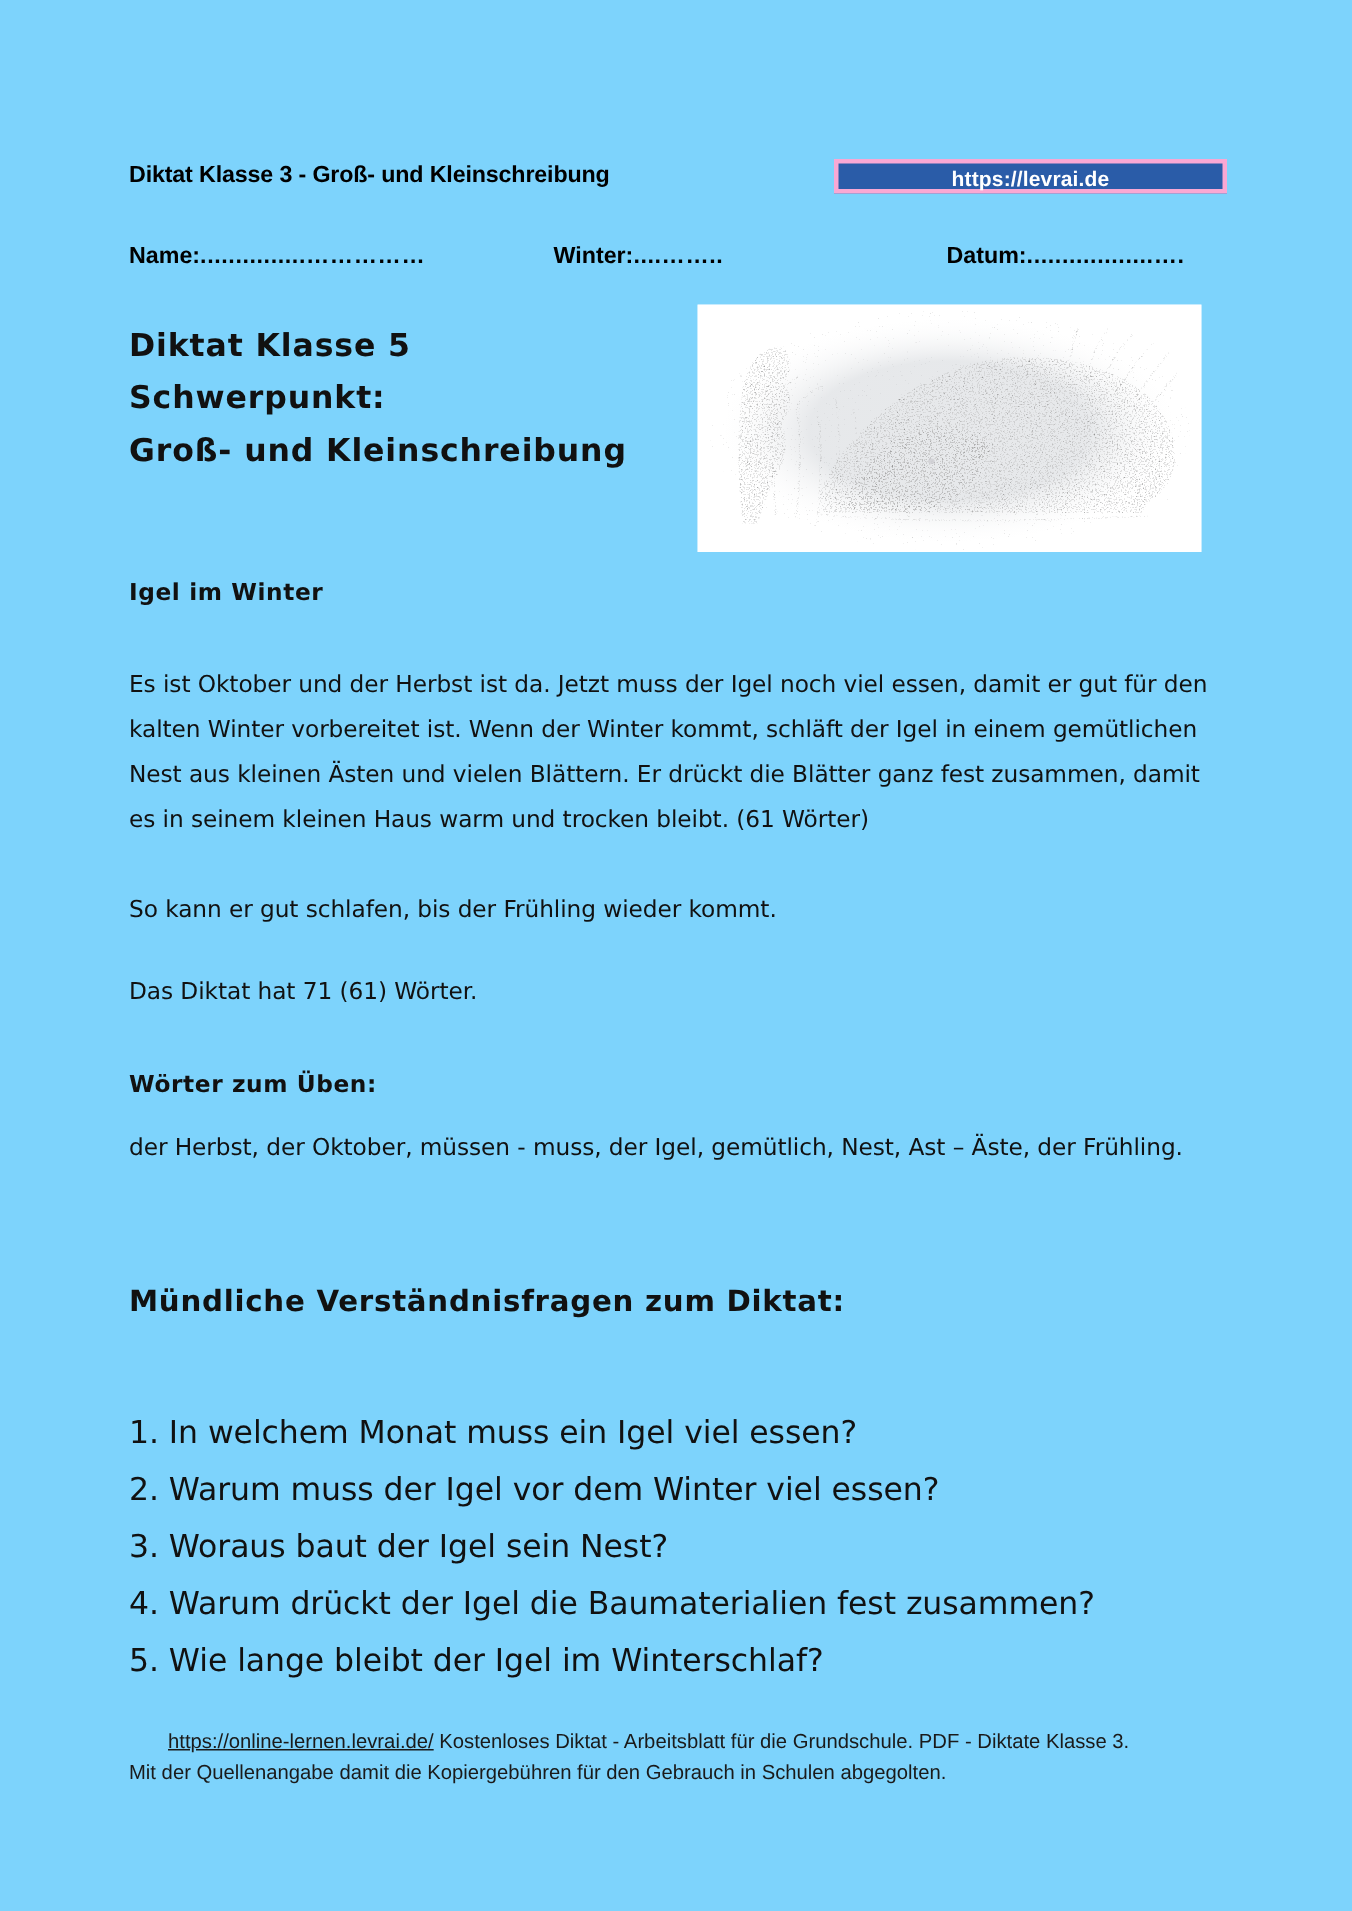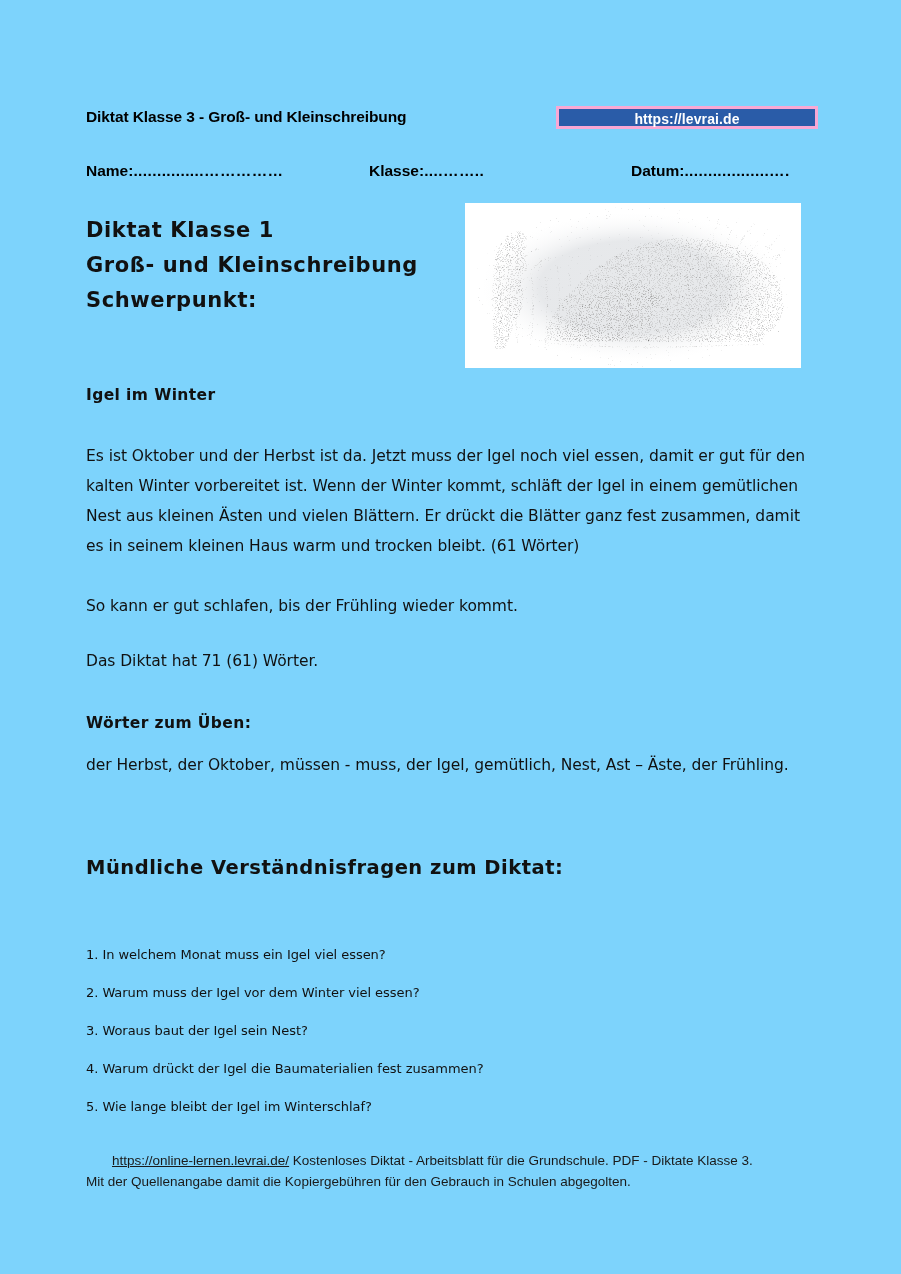--- a/index.html
+++ b/index.html
@@ -151,21 +151,21 @@
   }
 
   .questions {
     position: absolute;
     left: 86px;
     top: 936px;
     width: 730px;
   }
   .questions .q {
     font-family: "DejaVu Sans", sans-serif;
-    font-size: 13px;
+    font-size: 21px;
     line-height: 38px;
     color: #111;
     letter-spacing: -0.05px;
     white-space: nowrap;
   }
 
   
   .footer {
     position: absolute;
     left: 86px;
@@ -190,28 +190,28 @@
 
   <div class="hdr">
     <div class="hdr-title">Diktat Klasse 3 - Groß- und Kleinschreibung</div>
     <div class="url-banner">
       <span>https://levrai.de</span>
     </div>
   </div>
 
   <div class="namerow">
     <span class="fld fld-name"><span>Name:</span><span class="dots">...............……………</span></span>
-    <span class="fld fld-klasse"><span>Klasse:</span><span class="dots">....……..</span></span>
+    <span class="fld fld-klasse"><span>Winter:</span><span class="dots">....……..</span></span>
     <span class="fld fld-datum"><span>Datum:</span><span class="dots">..................….</span></span>
   </div>
 
   <div class="titleblock">
-    <div class="t-line">Diktat Klasse 1</div>
+    <div class="t-line">Diktat Klasse 5</div>
+    <div class="t-line">Schwerpunkt:</div>
     <div class="t-line">Groß- und Kleinschreibung</div>
-    <div class="t-line">Schwerpunkt:</div>
   </div>
 
   <div class="hedgehog-wrap">
     <svg width="336" height="165" viewBox="0 0 336 165">
       <defs>
         <filter id="grain">
           <feTurbulence type="fractalNoise" baseFrequency="0.9" numOctaves="3" seed="7" result="n"></feTurbulence>
           <feColorMatrix in="n" type="saturate" values="0"></feColorMatrix>
           <feComponentTransfer>
             <feFuncA type="discrete" tableValues="0 0 0 0 .35 .7 1"></feFuncA>

